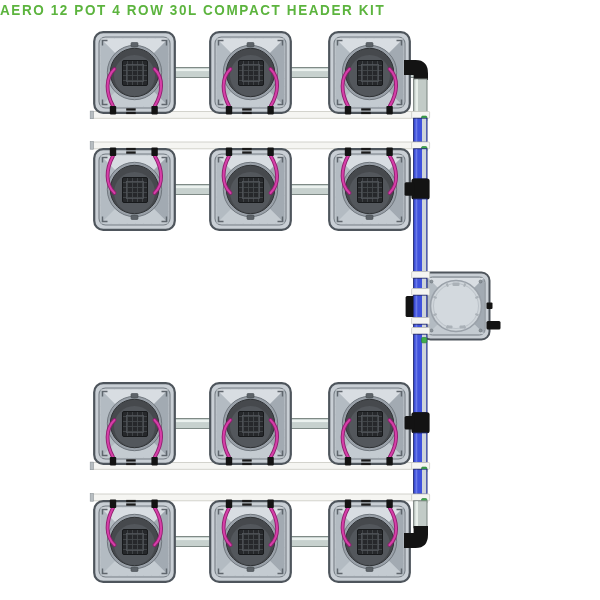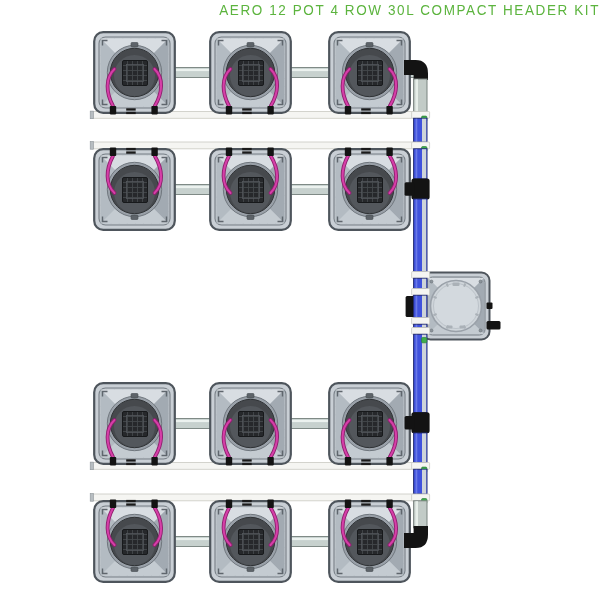--- a/index.html
+++ b/index.html
@@ -1,22 +1,22 @@
 <!DOCTYPE html>
 <html><head>
 <meta charset="utf-8">
 <style>
   html,body{margin:0;padding:0;background:#ffffff;}
   .stage{
     position:relative;width:600px;height:600px;background:#ffffff;overflow:hidden;
     font-family:"Liberation Sans", sans-serif;
   }
   .title{
-    position:absolute;top:3px;left:0;width:100%;text-align:right;
-    font-size:13.5px;font-weight:normal;letter-spacing:1.6px;
+    position:absolute;top:3px;left:0;width:100%;text-align:left;
+    font-size:13.5px;font-weight:bold;letter-spacing:1.6px;
     transform:scaleY(1.05);
   }
   svg{position:absolute;left:0;top:0;}
 </style>
 </head>
 <body>
 
 <div class="stage">
   <div class="title" style="color: rgb(92, 180, 62);">AERO 12 POT 4 ROW 30L COMPACT HEADER KIT</div>
   <svg id="scene" width="600" height="600" viewBox="0 0 600 600">

